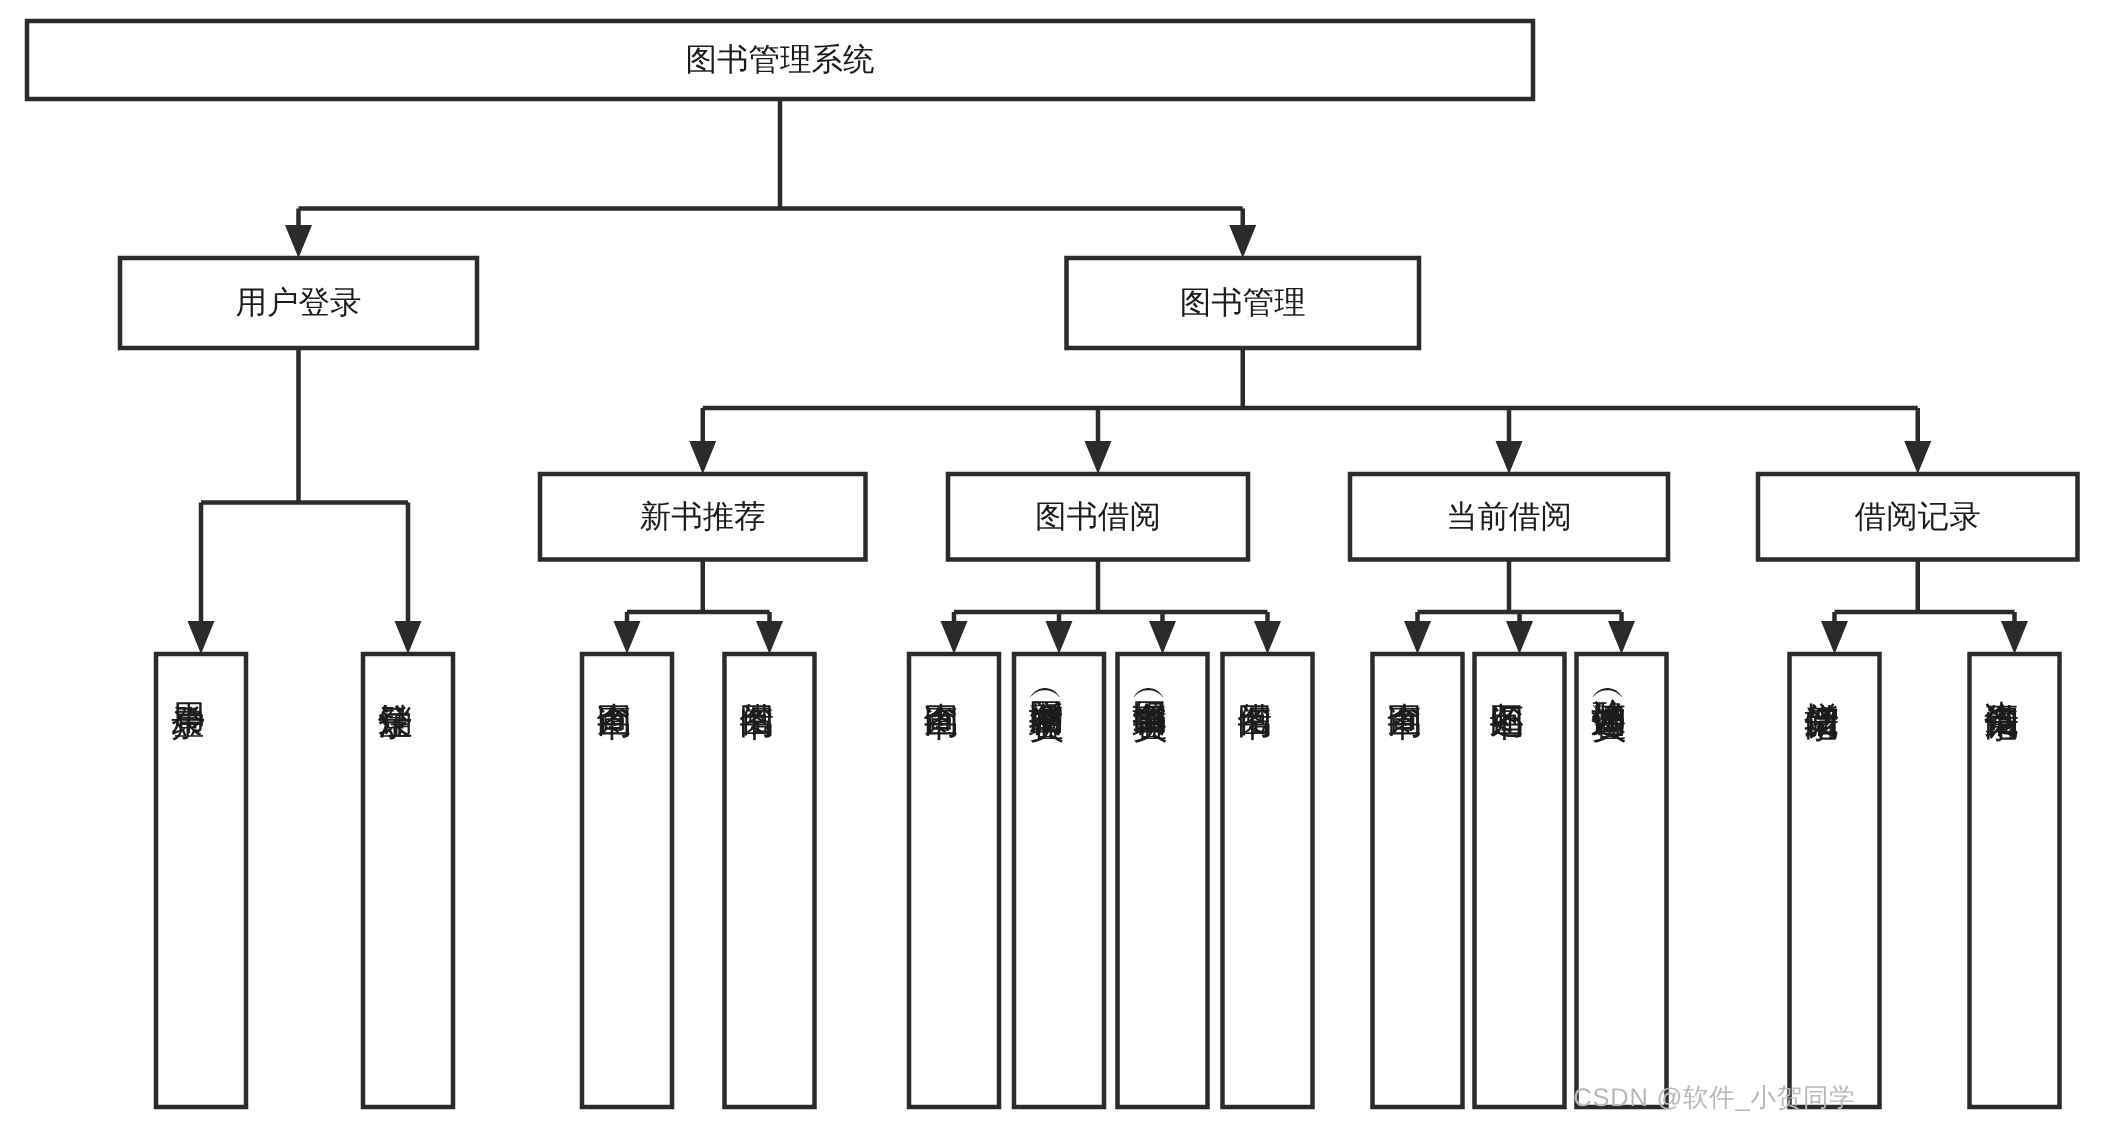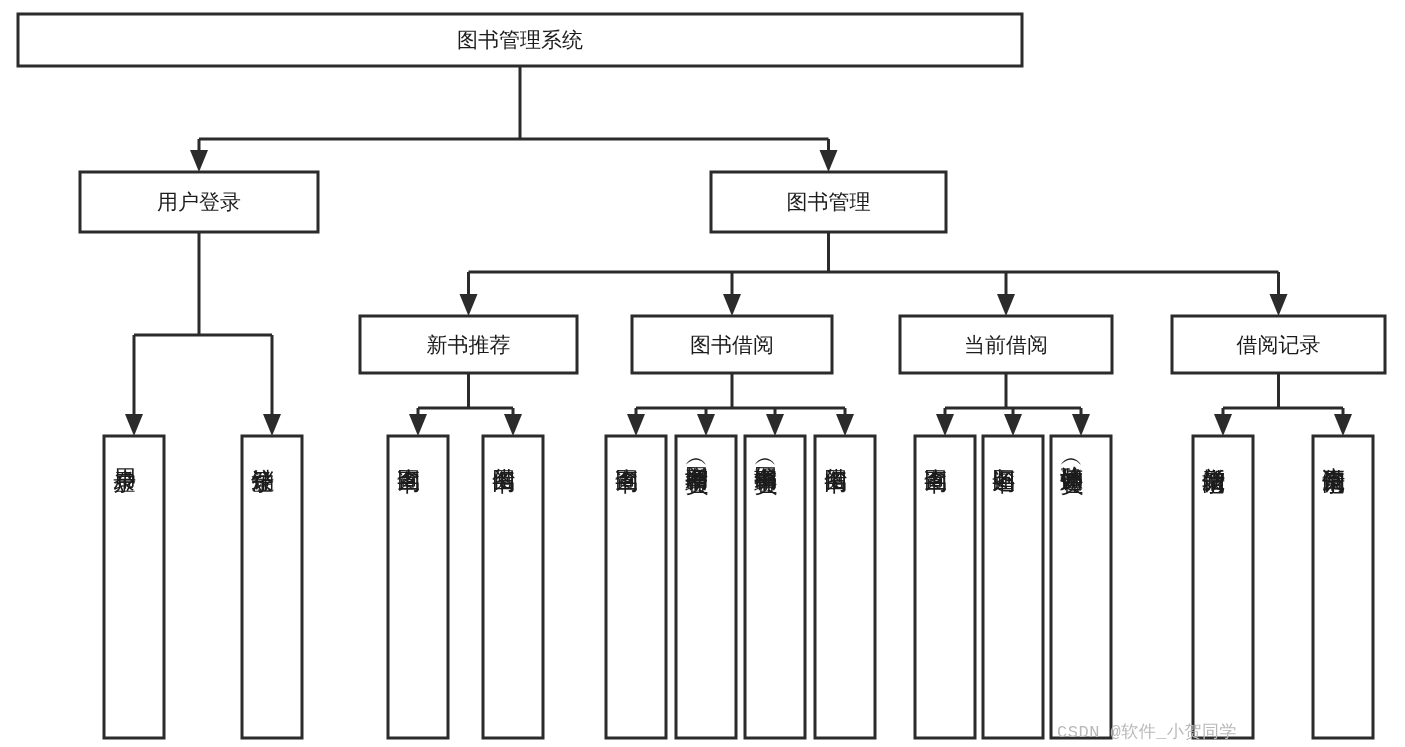--- a/index.html
+++ b/index.html
@@ -49,21 +49,21 @@
     fill:#1c1c1c;
     writing-mode:vertical-rl;
     text-orientation:upright;
     text-anchor:middle;
     letter-spacing:1px;
   }
   .watermark{
     position:absolute;
     right:10px;
     bottom:4px;
-    font-family:Liberation Mono, monospace;
+    font-family:Liberation Sans, sans-serif;
     font-size:17px;
     color:#b9b9b9;
     letter-spacing:0.5px;
     user-select:none;
     white-space:nowrap;
   }
 </style>
 </head>
 <body>
 

